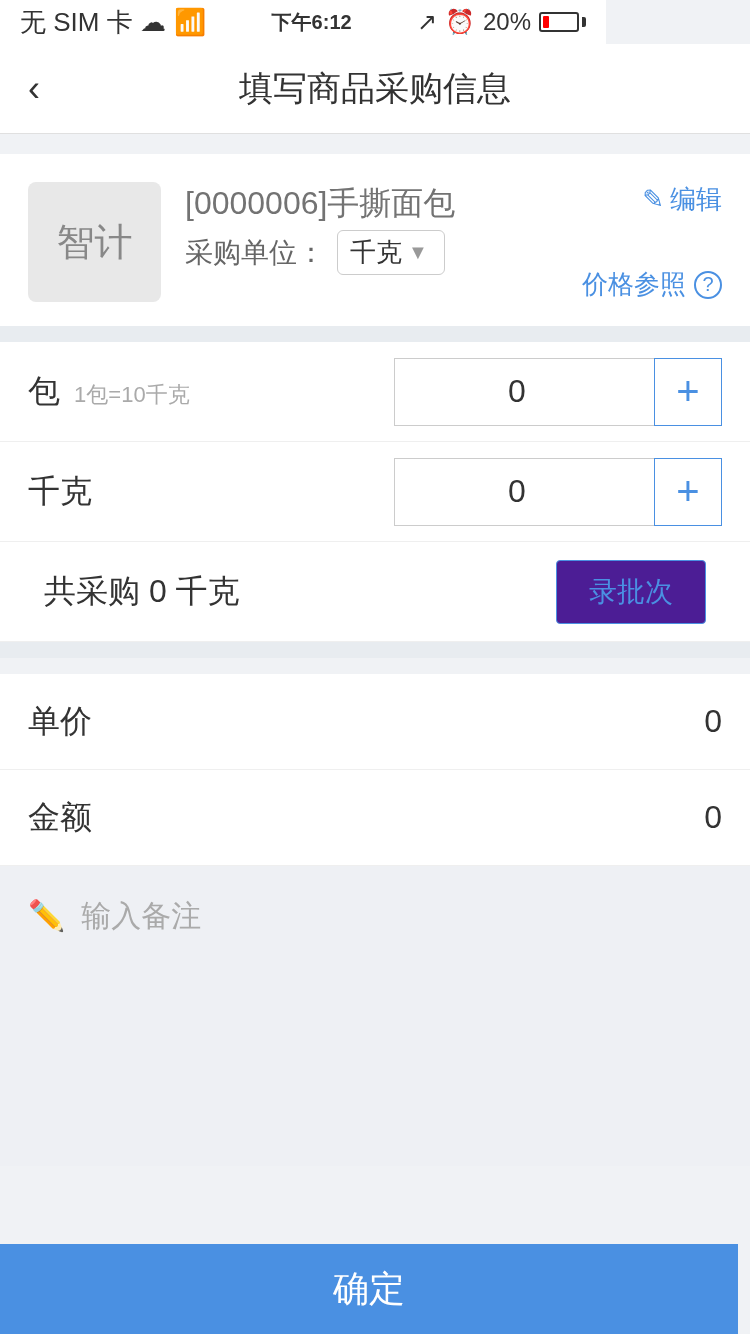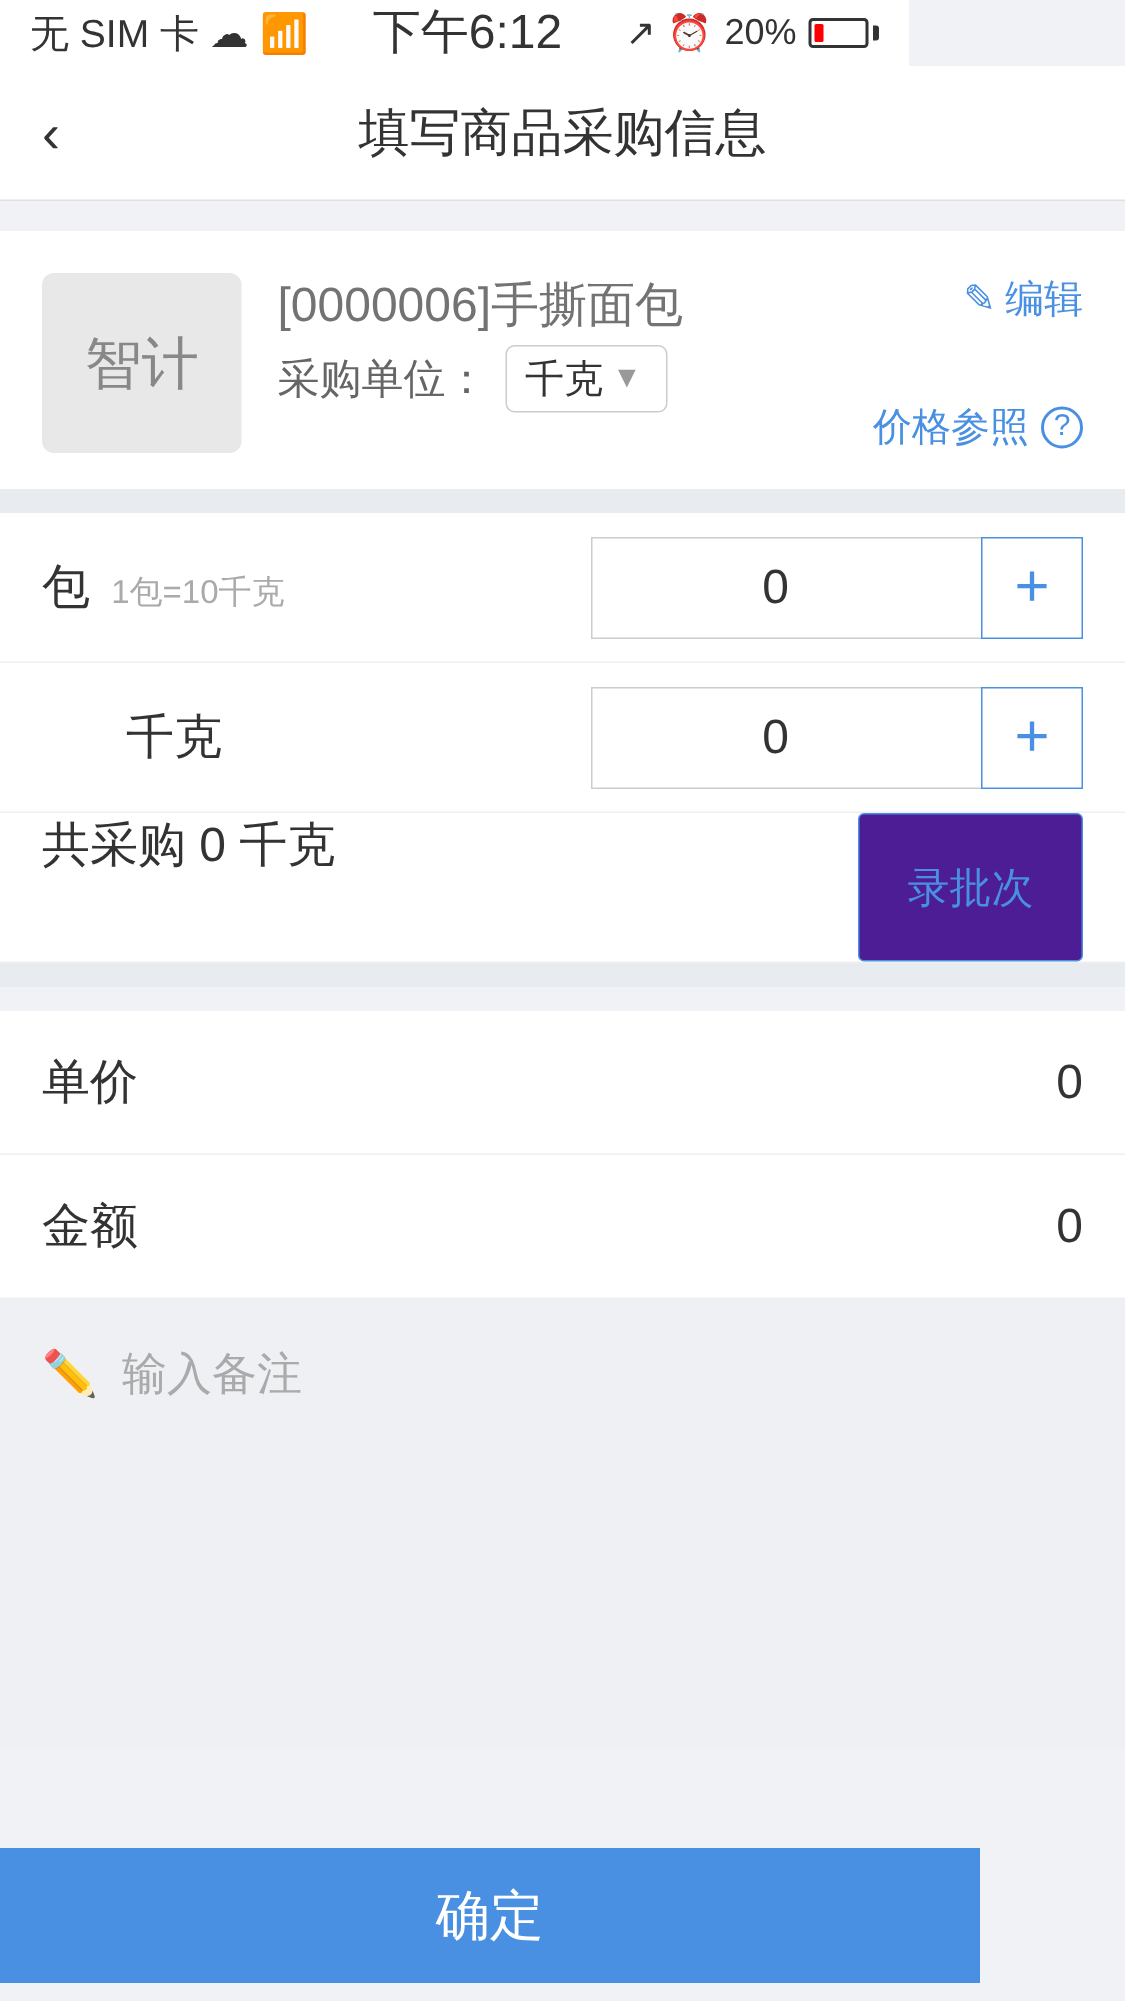--- a/index.html
+++ b/index.html
@@ -24,22 +24,22 @@
       padding: 0 20px;
       font-size: 28px;
     }
     .status-left {
       display: flex;
       align-items: center;
       gap: 8px;
       font-size: 26px;
     }
     .status-center {
-      font-size: 32px;
-      font-weight: 400;
+      font-size: 20px;
+      font-weight: 700;
     }
     .status-right {
       display: flex;
       align-items: center;
       gap: 8px;
       font-size: 24px;
     }
     .battery-icon {
       display: inline-flex;
       align-items: center;
@@ -200,21 +200,20 @@
       display: flex;
       align-items: center;
       padding: 0 28px;
       height: 100px;
       border-bottom: 1px solid #efefef;
     }
     .input-label {
       font-size: 32px;
       color: #333;
       min-width: 120px;
-      text-align: right;
     }
     .input-label-sub {
       font-size: 22px;
       color: #aaa;
       margin-left: 8px;
     }
     .input-controls {
       flex: 1;
       display: flex;
       align-items: center;
@@ -242,22 +241,23 @@
       display: flex;
       align-items: center;
       justify-content: center;
       cursor: pointer;
     }
 
     
     .summary-row {
       background: #fff;
       display: flex;
+      align-items: center;
       justify-content: space-between;
-      padding: 0 28px;
+      padding: 0 44px;
       height: 100px;
       border-bottom: 1px solid #efefef;
     }
     .summary-text {
       font-size: 32px;
       color: #333;
     }
     .record-btn {
       border: 1px solid #4a90e2;
       background: #4c1d95;
@@ -306,23 +306,23 @@
       margin-top: 2px;
     }
     .notes-placeholder {
       font-size: 30px;
       color: #aaa;
     }
 
     
     .confirm-btn-wrap {
       position: fixed;
-      bottom: 12px;
+      bottom: 0;
       left: 0;
-      width: 653px;
+      width: 738px;
       height: 90px;
       background: #4a90e2;
       display: flex;
       align-items: center;
       justify-content: center;
       cursor: pointer;
     }
     .confirm-btn-text {
       font-size: 36px;
       color: #fff;

